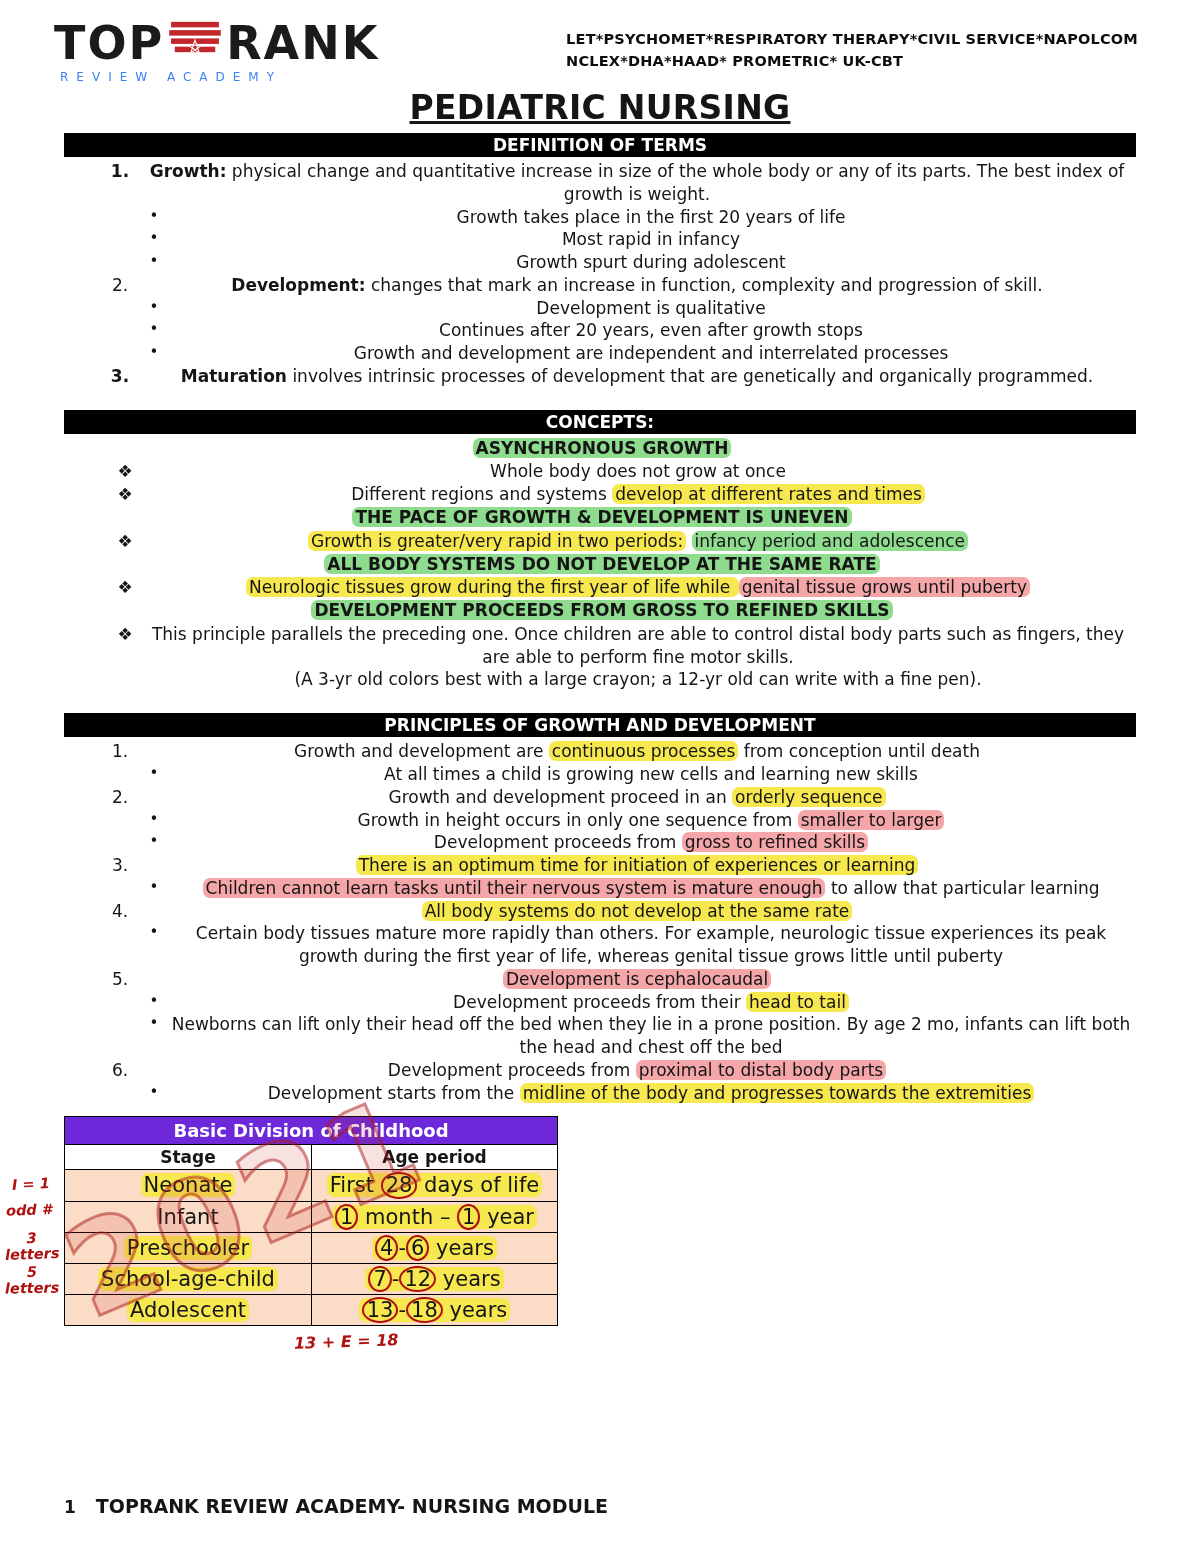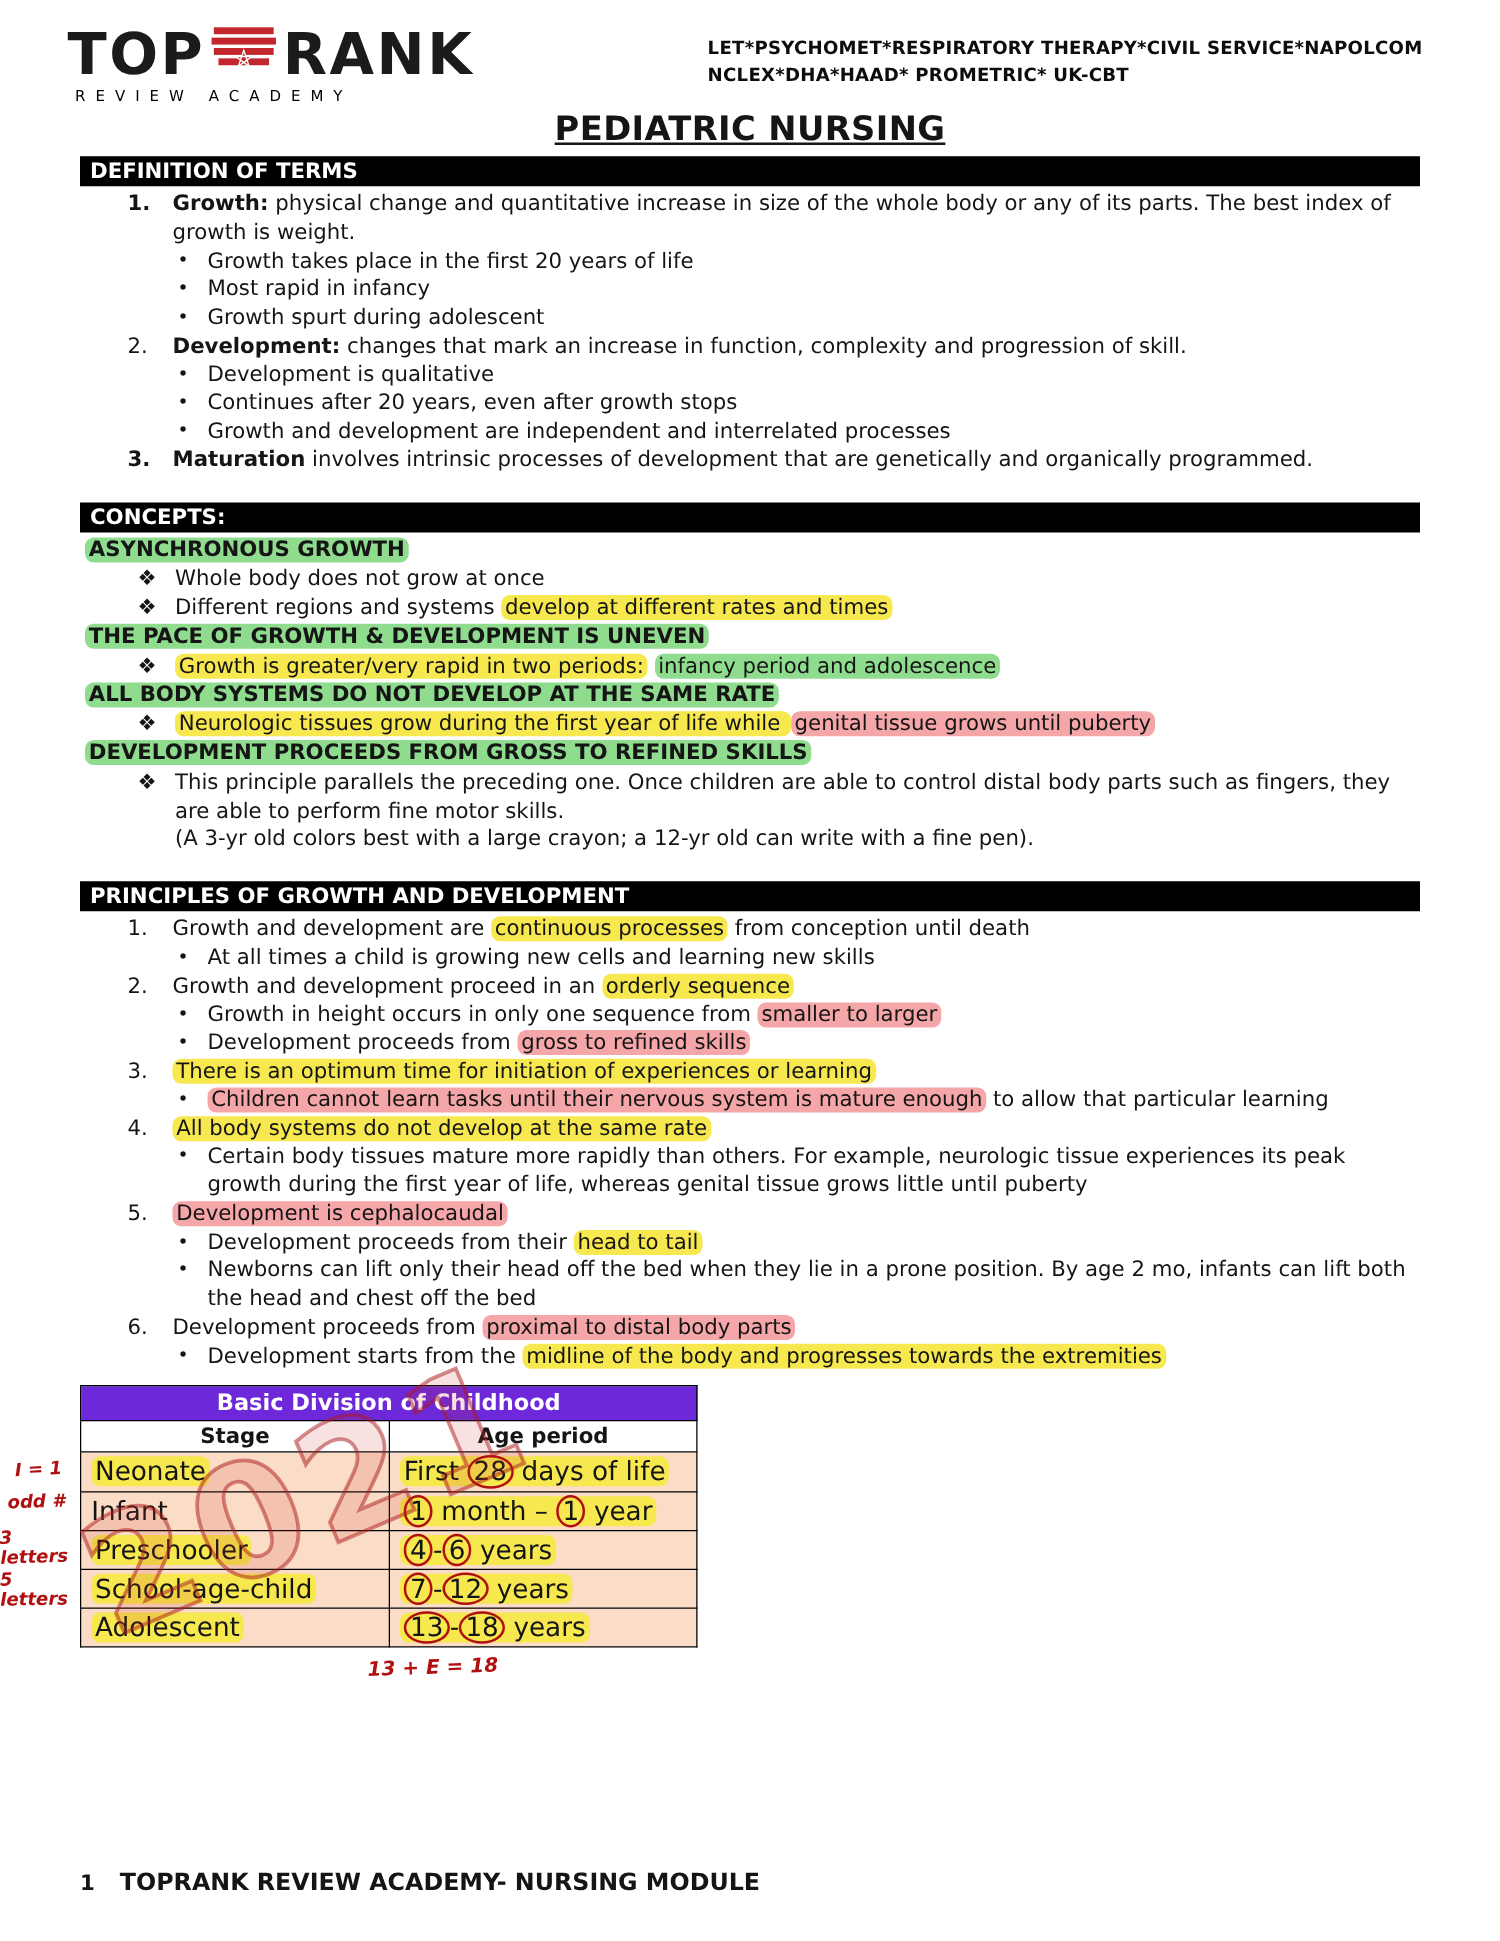--- a/index.html
+++ b/index.html
@@ -7,25 +7,25 @@
   .page {
     position:relative; width:1200px; height:1553px; margin:0 auto;
     background:#ffffff; color:#151515; overflow:hidden;
     font-family:"DejaVu Sans", sans-serif;
   }
   
   .header { display:flex; align-items:flex-start; padding:20px 62px 0 54px; }
   .logo { display:flex; flex-direction:column; }
   .logo-word { display:flex; align-items:center; font-size:46px; font-weight:800; letter-spacing:2px; color:#1b1b1b; line-height:1; }
   .logo-icon { width:56px; height:46px; margin:0 3px; }
-  .logo-sub { font-size:12px; letter-spacing:8px; color:#000000; margin-top:4px; padding-left:6px; font-weight:500; }
+  .logo-sub { font-size:12px; letter-spacing:8px; color:#3b82f6; margin-top:4px; padding-left:6px; font-weight:500; }
   .programs { margin-left:auto; padding-top:8px; max-width:640px; font-size:14.5px; font-weight:700; line-height:1.55; letter-spacing:0.2px; color:#0d0d0d; }
-  .title { text-align:center; font-size:27px; font-weight:700; text-decoration:underline; margin-top:4px; letter-spacing:0.3px; }
-  
-  .content { padding:0 64px; }
+  .title { text-align:center; font-size:33px; font-weight:700; text-decoration:underline; margin-top:4px; letter-spacing:0.3px; }
+  
+  .content { padding:0 64px;text-align:center; }
   .bar { background:#000; color:#fff; font-weight:700; font-size:17px; padding:2px 8px; margin-top:6px; }
   .bar.mt { margin-top:22px; }
   .sec { margin-top:3px; }
   .line { display:flex; font-size:17px; line-height:1.34; }
   .line .txt { flex:1; }
   .num-item { padding-left:38px; }
   .num-item .marker { flex:0 0 36px; }
   .sub-item { padding-left:78px; }
   .sub-item .marker { flex:0 0 24px; font-size:15px; }
   .c-heading { font-weight:700; font-size:17px; line-height:1.4; padding-left:4px; }

